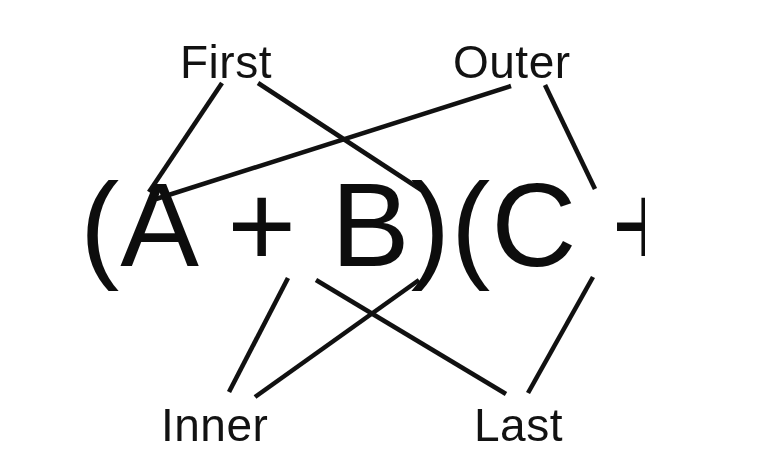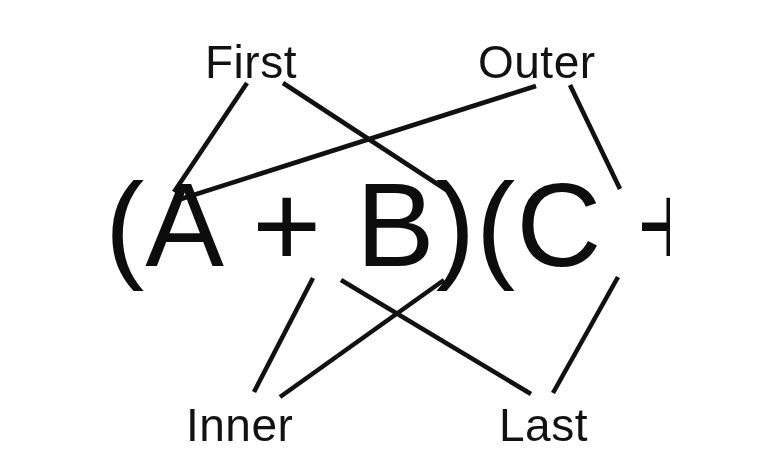--- a/index.html
+++ b/index.html
@@ -10,21 +10,20 @@
   }
   body {
     font-family: "Liberation Sans", "DejaVu Sans", sans-serif;
   }
   #canvas {
     position: relative;
     width: 645px;
     height: 475px;
     background: #5eead4;
     overflow: hidden;
-    margin-left: 25px;
   }
   #diagram-svg {
     position: absolute;
     left: 0;
     top: 0;
     width: 768px;
     height: 475px;
     display: block;
   }
   .foil-label {

